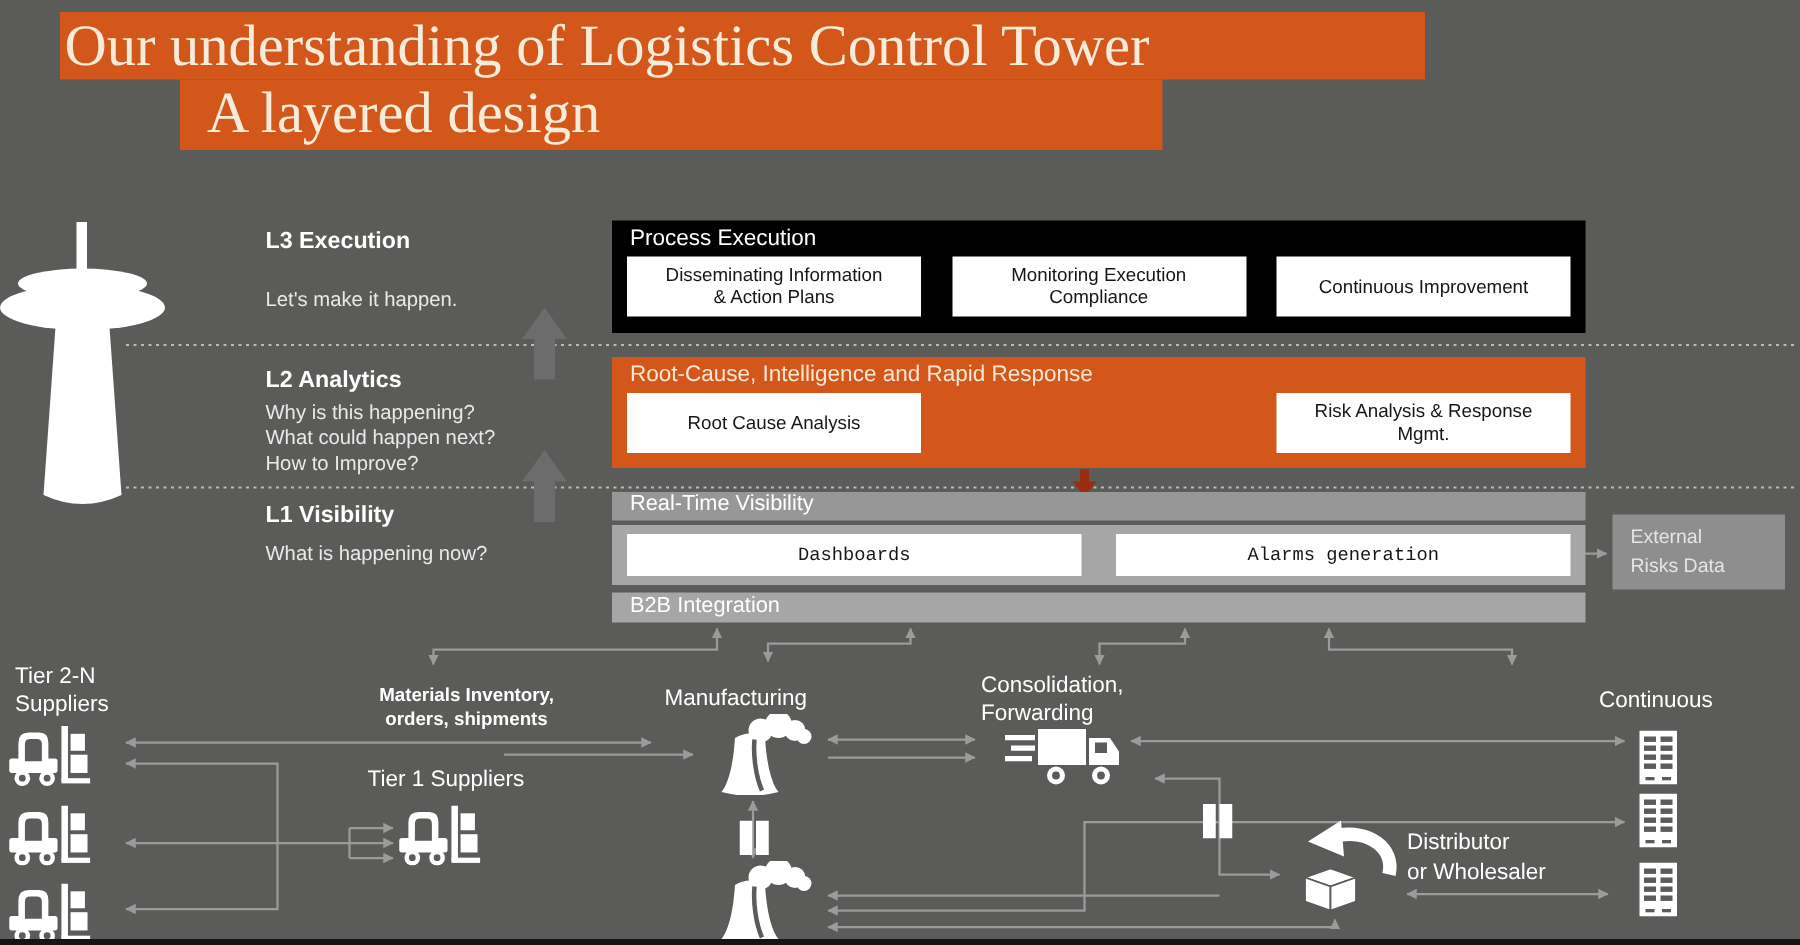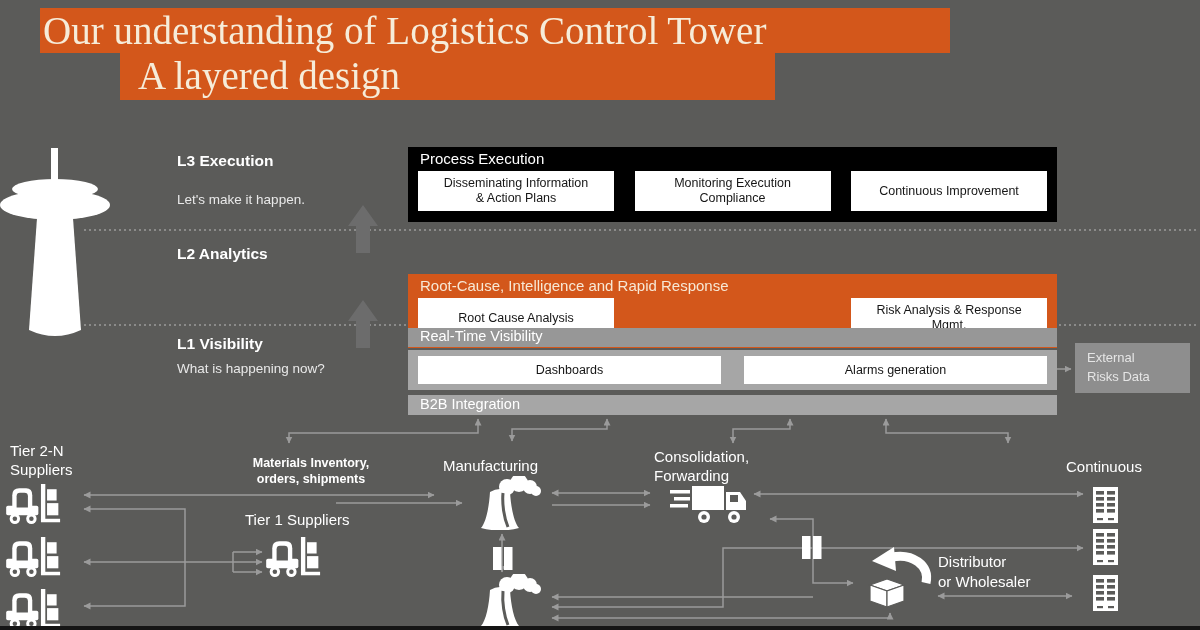--- a/index.html
+++ b/index.html
@@ -149,47 +149,50 @@
     <div class="ttext" style="padding-left:18px;">A layered design</div>
   </div>
 
   <svg class="abs" style="left:0;top:148px" width="112" height="196" viewBox="0 0 112 196">
       <use href="#g-tower"></use>
     </svg>
 
   <div class="lh" style="left:177px;top:152px;">L3 Execution</div>
   <div class="lt pre" style="left:177px;top:191px;">Let's make it happen.</div>
   <div class="lh" style="left:177px;top:245px;">L2 Analytics</div>
+  <div class="lt pre" style="left:177px;top:266px;">Why is this happening?
+What could happen next?
+How to Improve?</div>
   <div class="lh" style="left:177px;top:335px;">L1 Visibility</div>
   <div class="lt pre" style="left:177px;top:360px;">What is happening now?</div>
 
   <div class="band" style="top:147px;height:75px;background:#000000;">
     <div class="band-title">Process Execution</div>
     <div class="boxrow" style="margin-top:4px;">
       <div class="wbox wbox3">Disseminating Information
 &amp; Action Plans</div>
       <div class="wbox wbox3">Monitoring Execution
 Compliance</div>
       <div class="wbox wbox3">Continuous Improvement</div>
     </div>
   </div>
 
-  <div class="band" style="top:238px;height:74px;background:#d3571b;margin-top:36px;">
+  <div class="band" style="top:238px;height:74px;background:#d3571b;">
     <div class="band-title" style="color:#f7e8d5;">Root-Cause, Intelligence and Rapid Response</div>
     <div class="boxrow" style="margin-top:4px;">
       <div class="wbox wbox3">Root Cause Analysis</div>
       <div class="wbox wbox3">Risk Analysis &amp; Response
 Mgmt.</div>
     </div>
   </div>
 
   <div class="band" style="top:328px;height:19px;background:#979797;">
     <div class="band-title" style="padding-top:0;font-size:14.5px;">Real-Time Visibility</div>
   </div>
-  <div class="band" style="top:350px;height:40px;background:#a6a6a6;">
+  <div class="band" style="top:350px;height:40px;background:#a6a6a6;font-family:Liberation Mono, monospace;">
     <div class="boxrow" style="margin-top:6px;">
       <div class="wbox wbox2">Dashboards</div>
       <div class="wbox wbox2">Alarms generation</div>
     </div>
   </div>
 
   <div class="band" style="top:395px;height:20px;background:#a6a6a6;">
     <div class="band-title" style="padding-top:1px;font-size:14.5px;">B2B Integration</div>
   </div>
 

